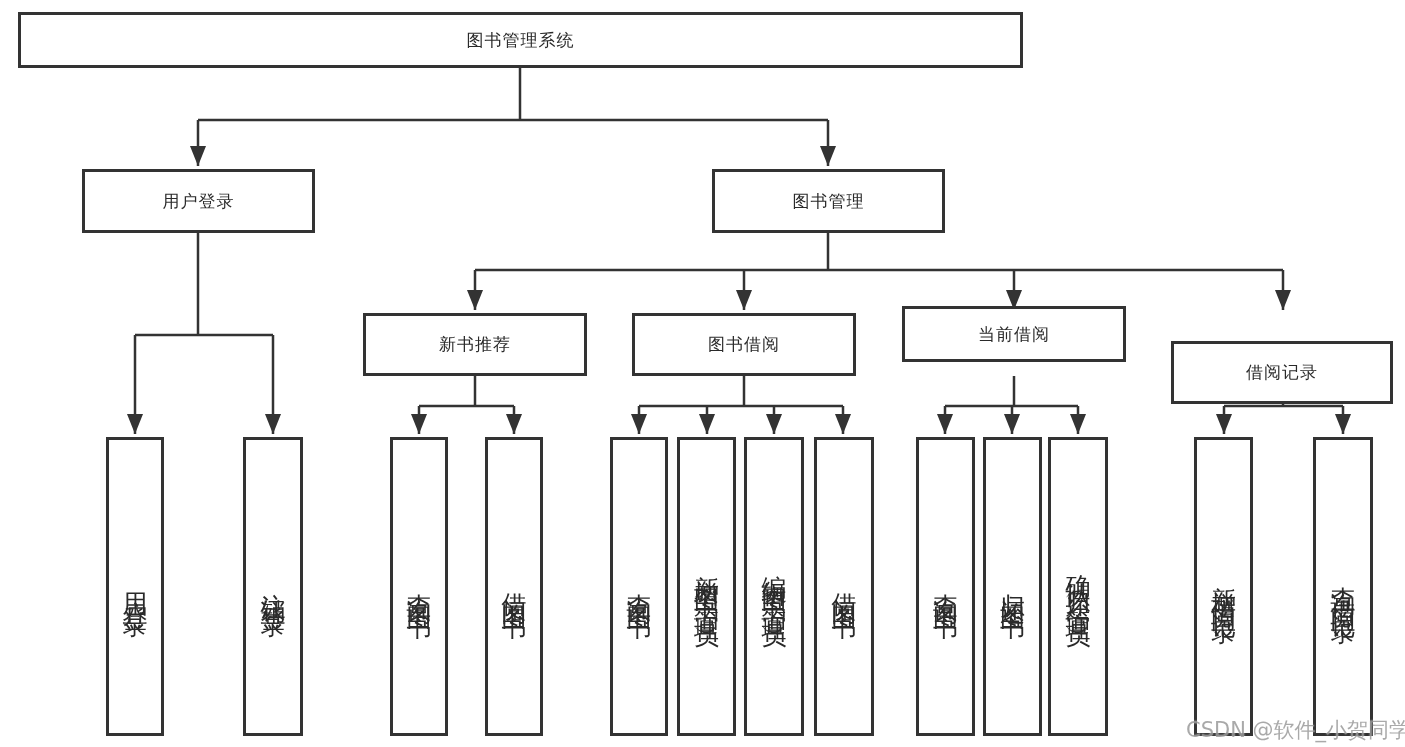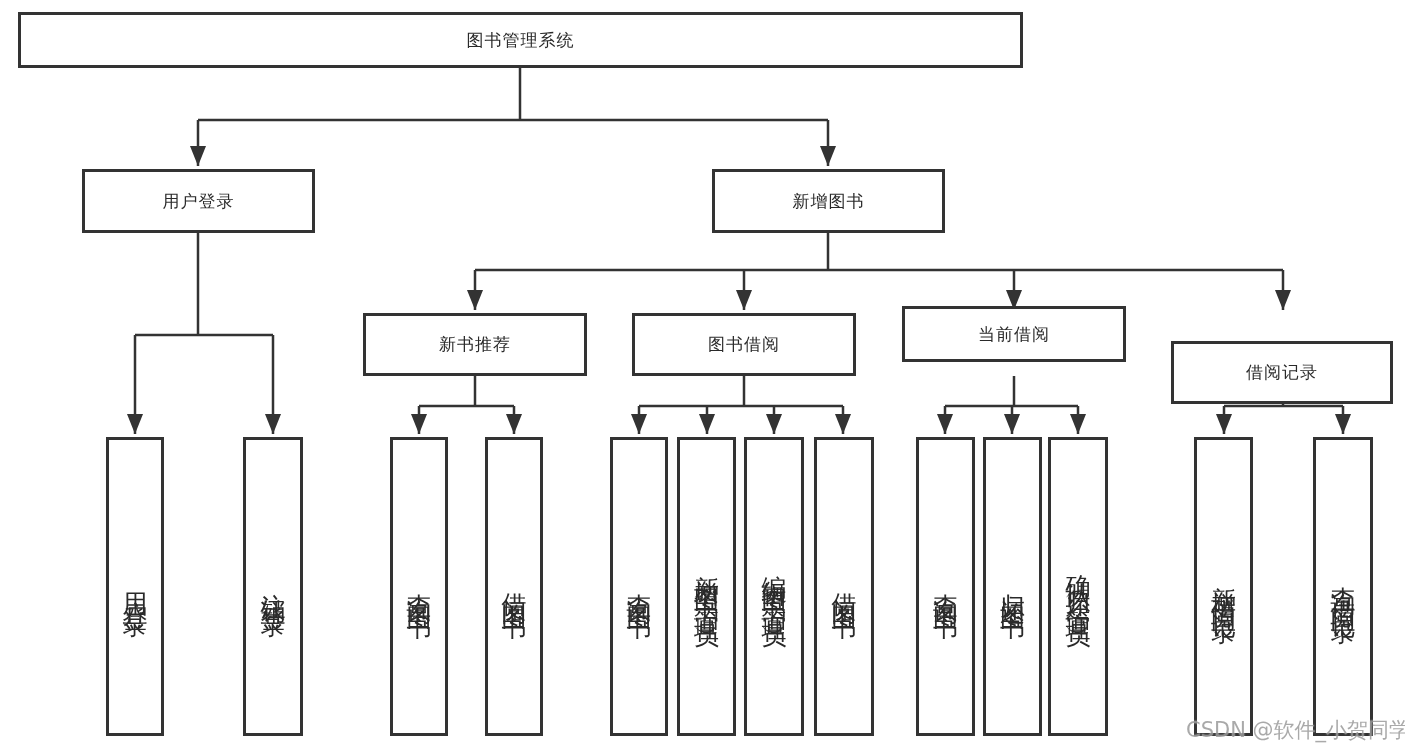--- a/index.html
+++ b/index.html
@@ -90,21 +90,21 @@
       <path d="M1283,376 V406"></path>
       <path d="M1224,406 H1343"></path>
       <line x1="1224" y1="406" x2="1224" y2="434" marker-end="url(#arr)"></line>
       <line x1="1343" y1="406" x2="1343" y2="434" marker-end="url(#arr)"></line>
     </g>
   </svg>
 
   <div class="node node-h" style="left:18px;top:12px;width:1005px;height:56px;">图书管理系统</div>
 
   <div class="node node-h" style="left:82px;top:169px;width:233px;height:64px;">用户登录</div>
-  <div class="node node-h" style="left:712px;top:169px;width:233px;height:64px;">新增图书</div>
+  <div class="node node-h" style="left:712px;top:169px;width:233px;height:64px;">图书管理</div>
 
   <div class="node node-h" style="left:632px;top:313px;width:224px;height:63px;">图书借阅</div>
   <div class="node node-h" style="left:363px;top:313px;width:224px;height:63px;">新书推荐</div>
   <div class="node node-h" style="left:902px;top:306px;width:224px;height:56px;">当前借阅</div>
   <div class="node node-h" style="left:1171px;top:313px;width:222px;height:63px;margin-top:28px;">借阅记录</div>
 
   <div class="node node-v" style="left:106px;top:437px;width:58px;height:299px;">用户登录</div>
   <div class="node node-v" style="left:243px;top:437px;width:60px;height:299px;">注销登录</div>
 
   <div class="node node-v" style="left:390px;top:437px;width:58px;height:299px;">查询图书</div>

